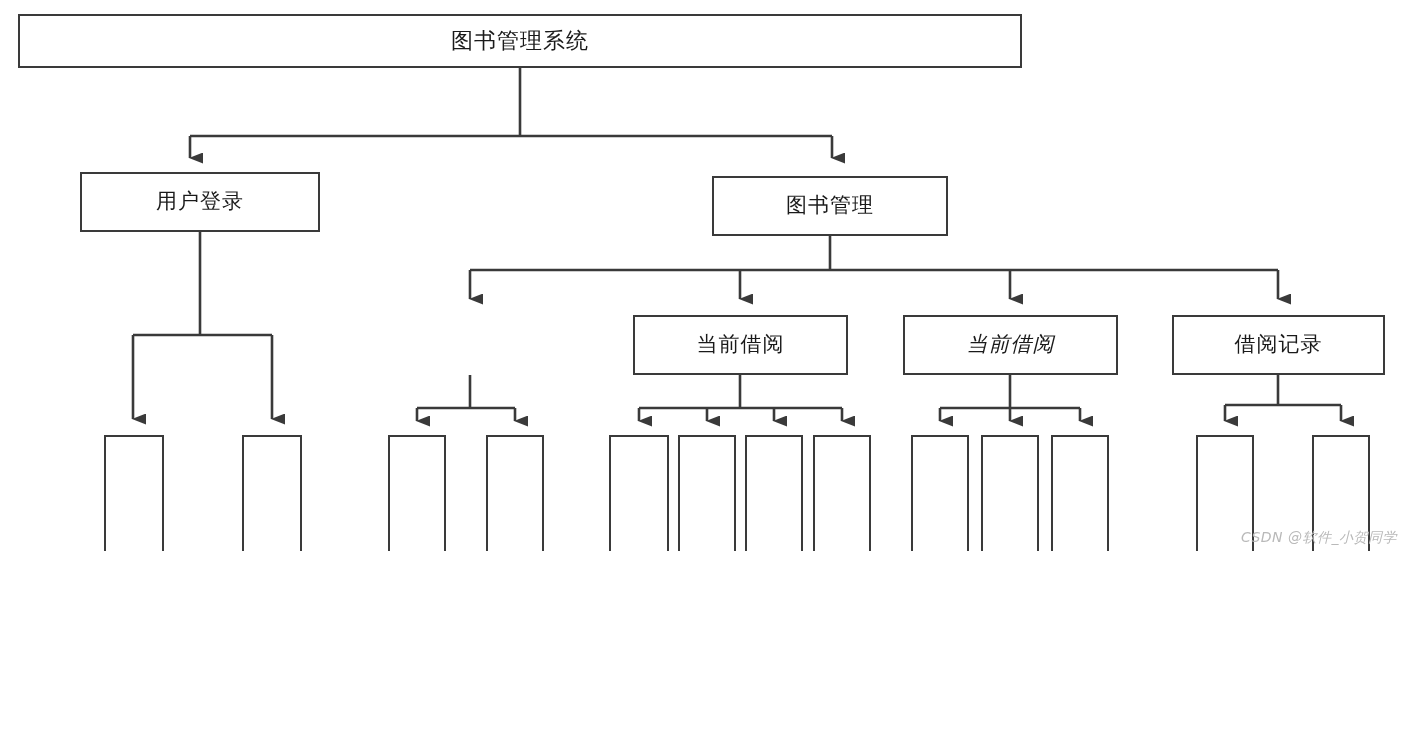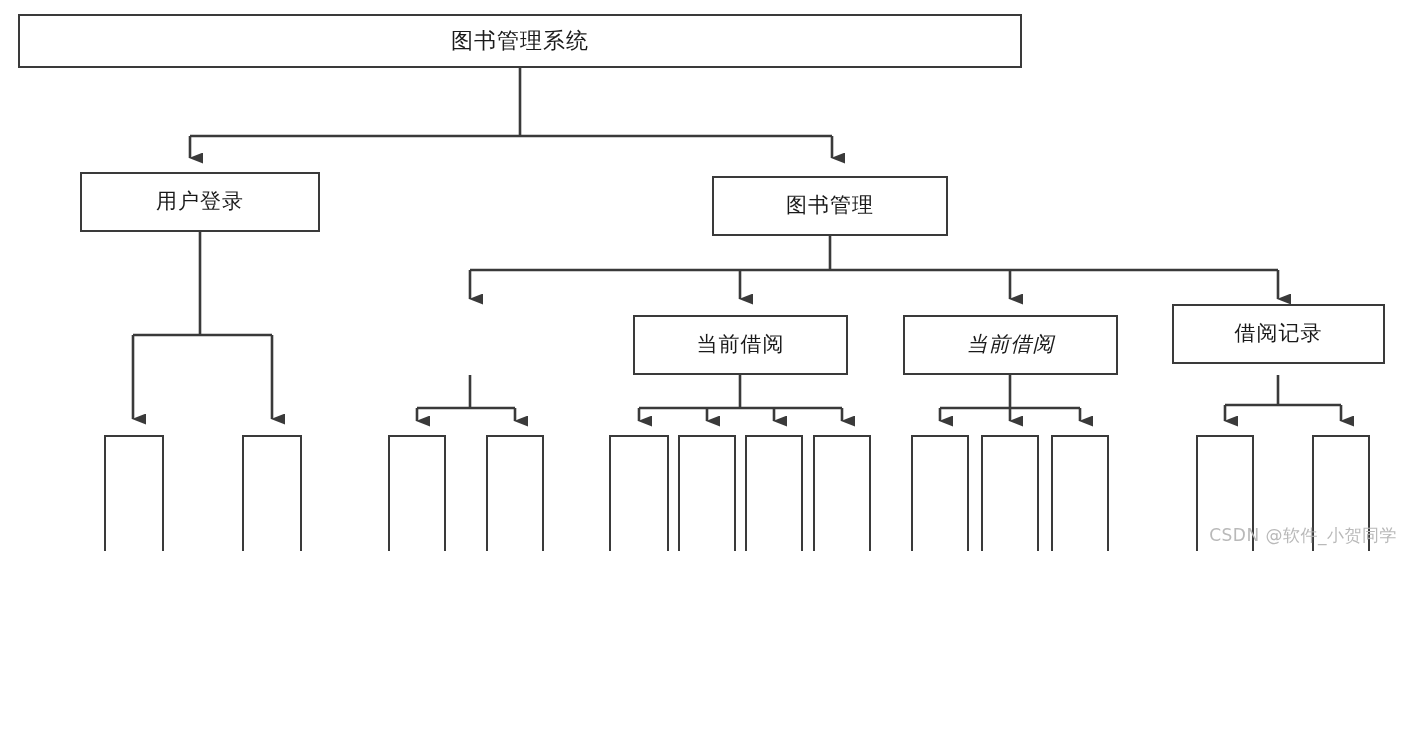--- a/index.html
+++ b/index.html
@@ -54,24 +54,25 @@
     text-orientation: upright;
     letter-spacing: 3px;
     line-height: 1.05;
     white-space: nowrap;
     display: block;
   }
   .watermark {
     position: absolute;
     right: 8px;
     bottom: 4px;
-    font-size: 17px;
+    font-size: 14px;
     color: #b9b9b9;
     letter-spacing: 0.5px;
     white-space: nowrap;
+    font-style: italic;
   }
 </style>
 </head>
 <body>
 
 <div id="canvas">
 
   <svg class="edges" viewBox="0 0 1405 747" xmlns="http://www.w3.org/2000/svg">
     <defs>
       <marker id="arrow" viewBox="0 0 12 14" refX="5.5" refY="13" markerWidth="12" markerHeight="14" orient="auto" markerUnits="userSpaceOnUse">
@@ -132,21 +133,21 @@
   <div class="node horiz" style="left:712px; top:176px; width:236px; height:60px;">
     <span>图书管理</span>
   </div>
 
   <div class="node horiz" style="left:633px; top:315px; width:215px; height:60px;">
     <span>当前借阅</span>
   </div>
   <div class="node horiz" style="left:903px; top:315px; width:215px; height:60px;font-style:italic;">
     <span>当前借阅</span>
   </div>
-  <div class="node horiz" style="left:1172px; top:304px; width:213px; height:60px;">
+  <div class="node horiz" style="left:1172px; top:315px; width:213px; height:60px;">
     <span>借阅记录</span>
   </div>
 
   <div class="node leaf" style="left:104px; top:435px; width:60px; height:297px;">
     <span class="vtext">用户登录</span>
   </div>
   <div class="node leaf" style="left:242px; top:435px; width:60px; height:297px;">
     <span class="vtext">注销登录</span>
   </div>
 

